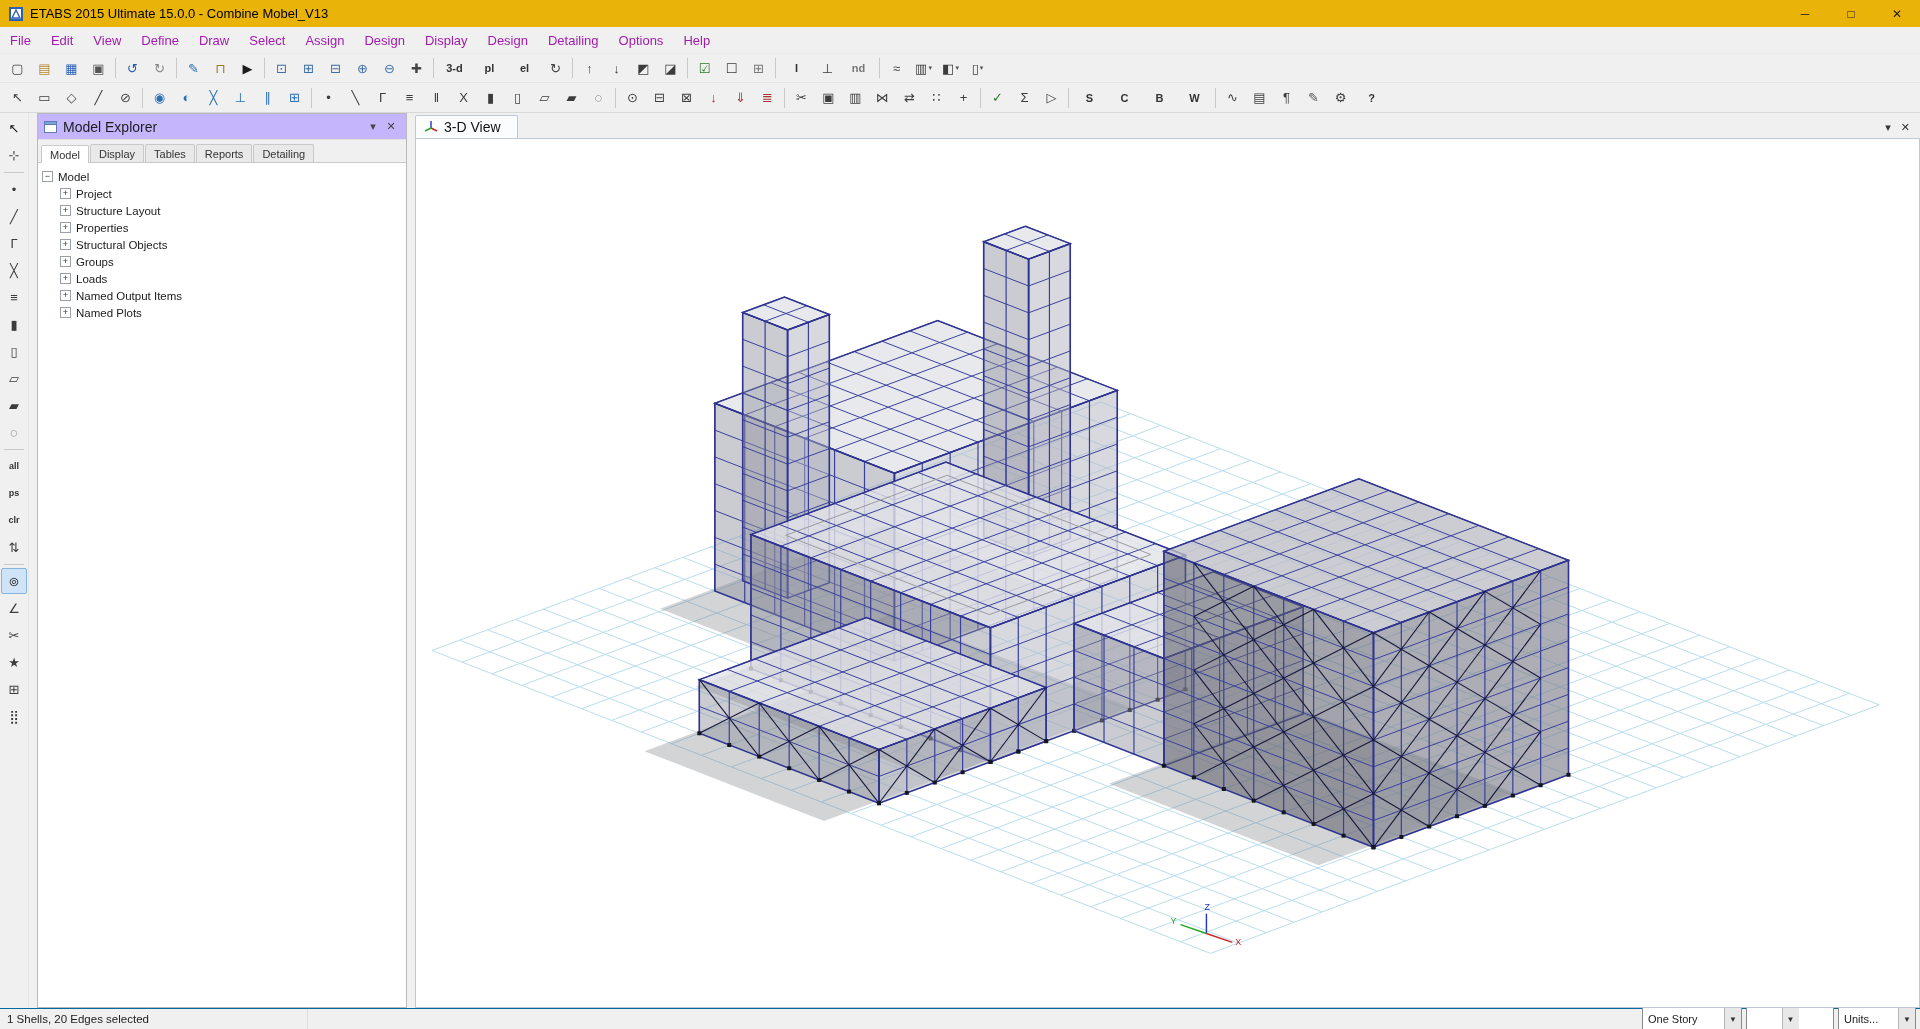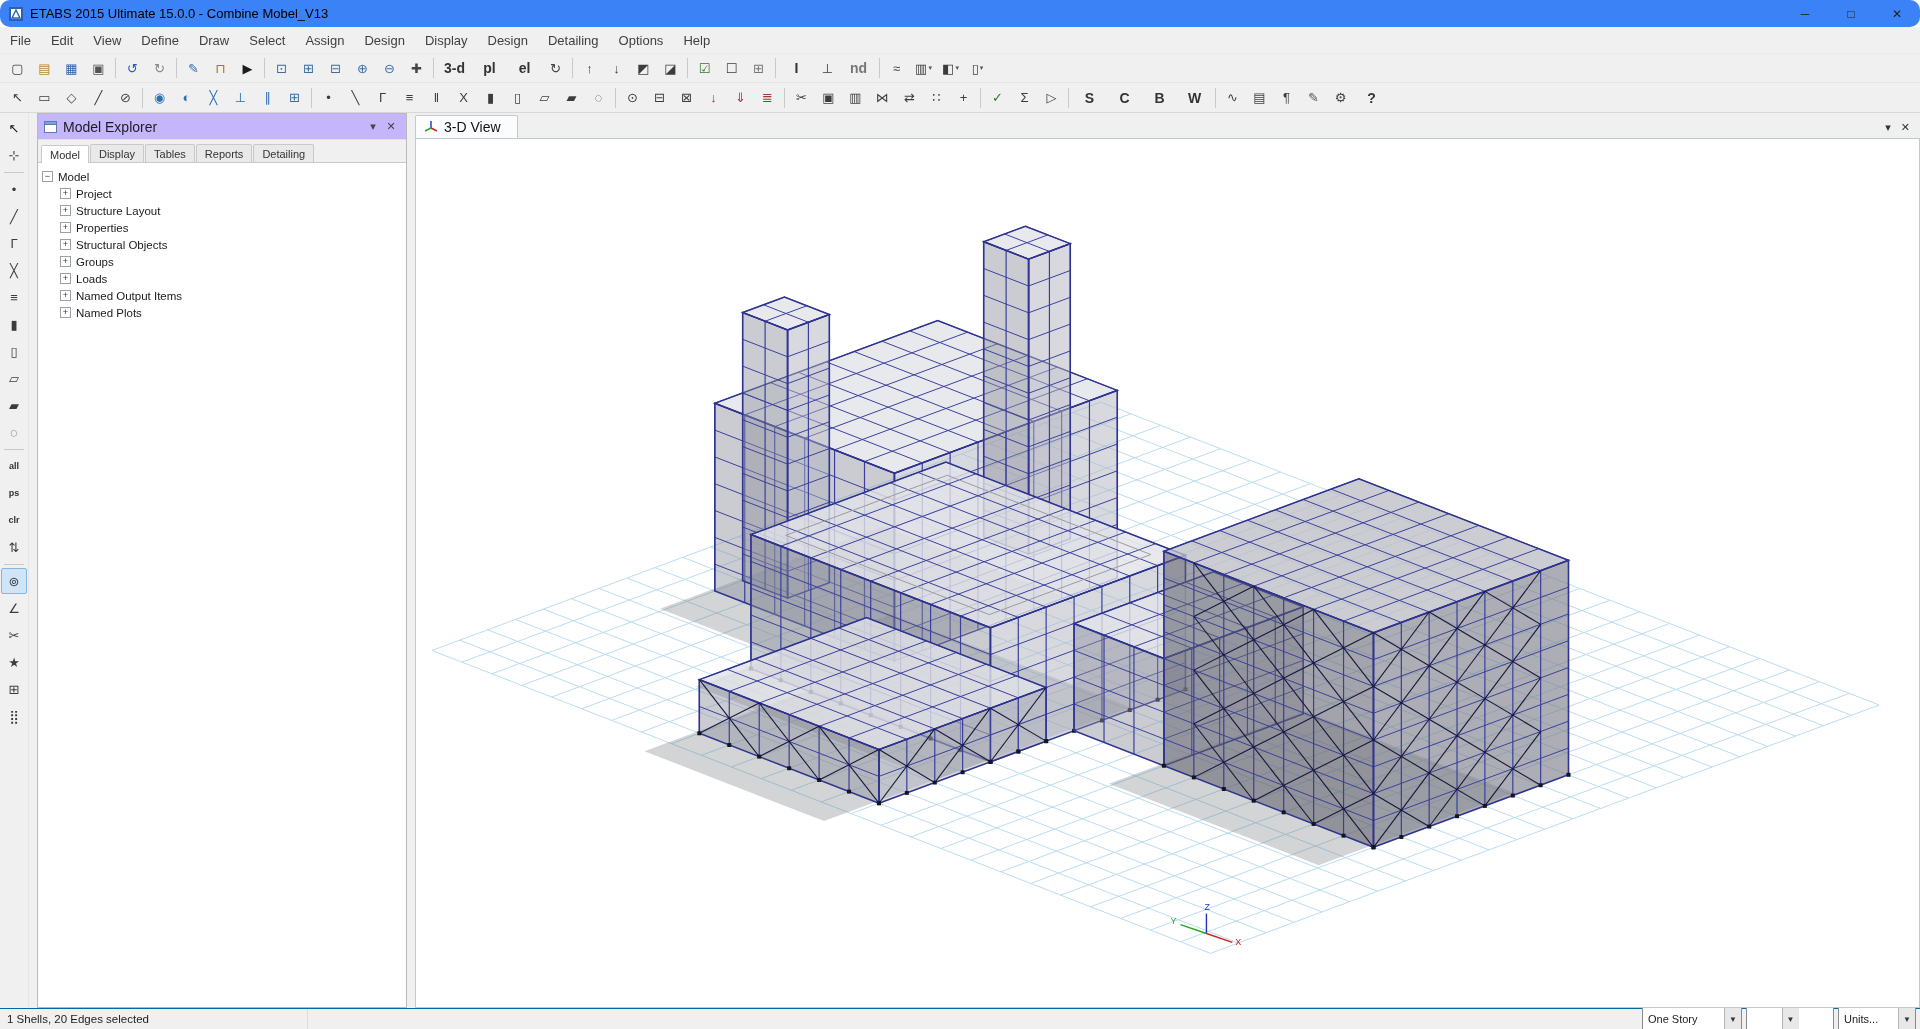--- a/index.html
+++ b/index.html
@@ -5,37 +5,37 @@
   html,body{margin:0;padding:0;}
   body{
     width:1920px;height:1029px;overflow:hidden;
     font-family:"Liberation Sans","DejaVu Sans",sans-serif;
     background:#fff;color:#111;
     -webkit-font-smoothing:antialiased;
   }
   #app{width:1920px;height:1029px;display:flex;flex-direction:column;}
 
   
-  .titlebar{height:27px;background:#3b82f6;display:flex;align-items:center;flex:0 0 auto;border-radius:10px;}
+  .titlebar{height:27px;background:#eab308;display:flex;align-items:center;flex:0 0 auto;}
   .titlebar .app-ico{width:16px;height:16px;margin:0 6px 0 8px;}
   .titlebar .title{font-size:13px;color:#000;}
   .win-controls{margin-left:auto;display:flex;height:100%;}
   .win-btn{width:46px;height:100%;display:flex;align-items:center;justify-content:center;font-size:12px;color:#222;}
 
   
   .menubar{height:26px;background:#f0f0f0;display:flex;align-items:center;font-size:13px;flex:0 0 auto;border-bottom:1px solid #eaeaea;}
-  .menu-item{padding:0 10px;height:100%;display:flex;align-items:center;color:#404040;cursor:default;}
+  .menu-item{padding:0 10px;height:100%;display:flex;align-items:center;color:#a21caf;cursor:default;}
 
   
   .toolbar{background:#f0f0f0;display:flex;align-items:center;padding:0 4px;flex:0 0 auto;}
   #toolbar1{height:28px;border-bottom:1px solid #e4e4e4;}
   #toolbar2{height:29px;border-bottom:1px solid #d8d8d8;}
   .tbtn{min-width:24px;height:24px;display:flex;align-items:center;justify-content:center;
         font-size:13px;color:#3c3c3c;border:1px solid transparent;border-radius:2px;margin:0 0.5px;}
-  .tbtn.text{padding:0 4px;font-size:14px;font-weight:bold;color:#333;}
+  .tbtn.text{padding:0 4px;font-size:11px;font-weight:bold;color:#333;}
   .tbtn .dd{font-size:7px;margin-left:1px;color:#555;}
   .sep{width:1px;height:20px;background:#c9c9c9;margin:0 3px;flex:0 0 auto;}
 
   
   .main{flex:1 1 auto;display:flex;background:#f0f0f0;min-height:0;}
 
   .lefttools{width:28px;background:#f0f0f0;display:flex;flex-direction:column;align-items:center;
              padding-top:2px;flex:0 0 auto;border-right:1px solid #e6e6e6;}
   .ltbtn{width:24px;height:24px;display:flex;align-items:center;justify-content:center;font-size:13px;
          color:#3c3c3c;border:1px solid transparent;border-radius:2px;margin:0 0 1px 0;}

